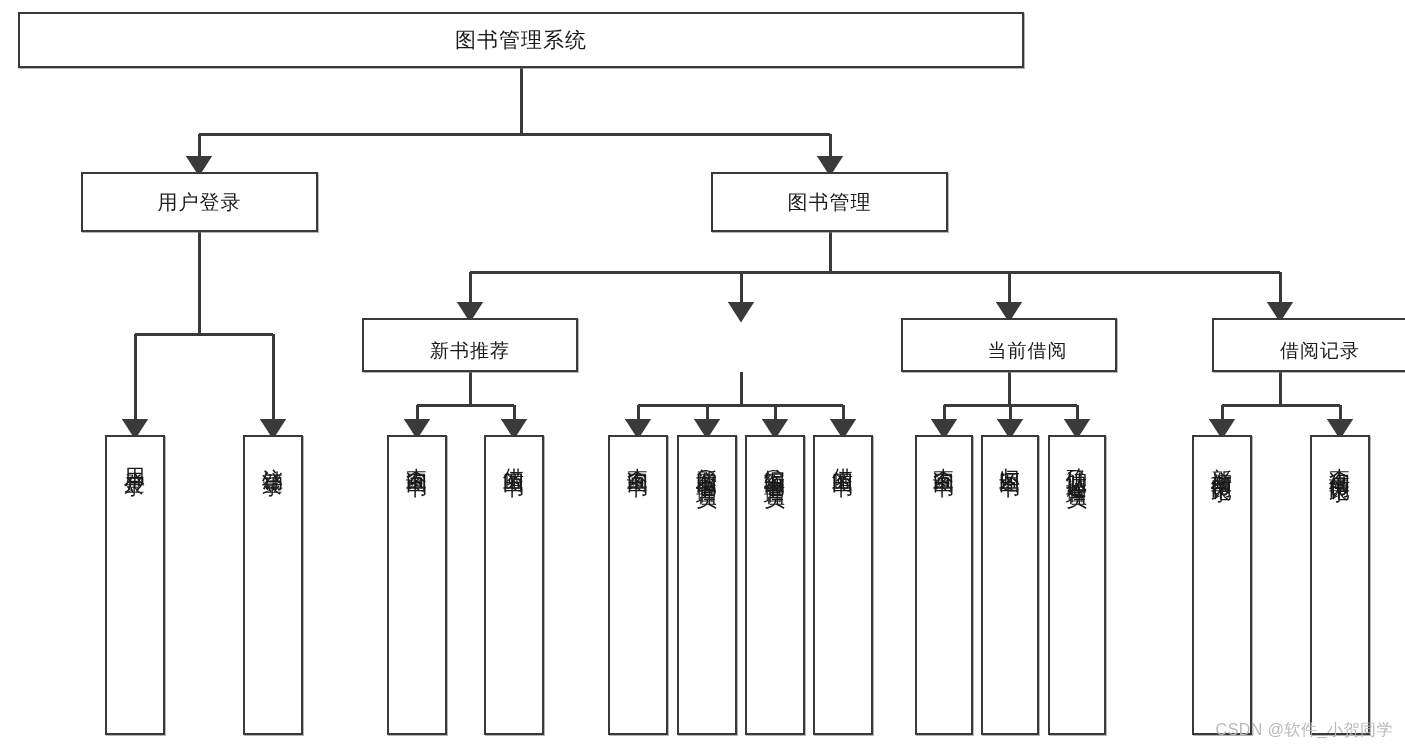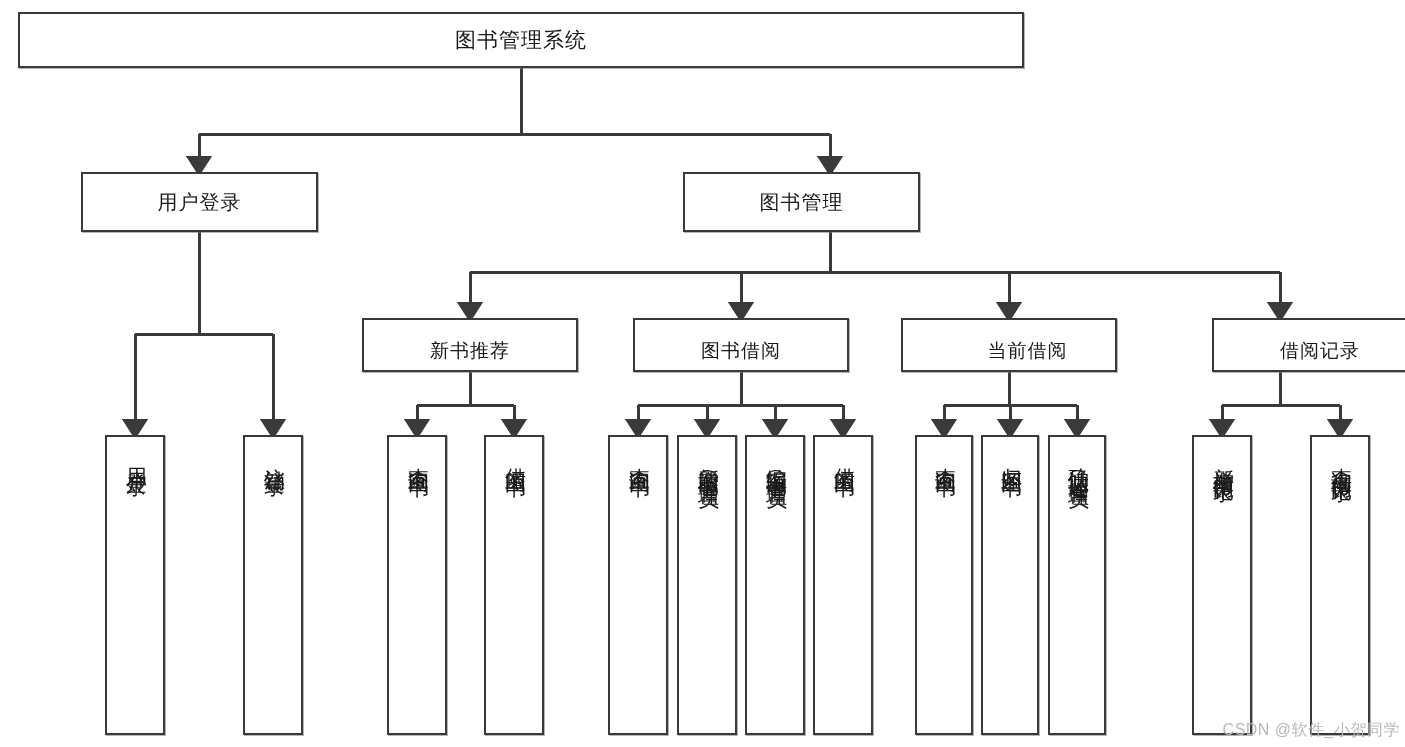--- a/index.html
+++ b/index.html
@@ -27,21 +27,20 @@
   .node-box {
     position: absolute;
     box-sizing: border-box;
     background: #ffffff;
     border: 2px solid #3a3a3a;
     box-shadow: 1px 1px 0 rgba(120,120,120,0.55);
     display: flex;
     align-items: center;
     justify-content: center;
     color: #1a1a1a;
-    font-family: Liberation Mono, monospace;
   }
   .node-label {
     display: block;
     text-align: center;
     letter-spacing: 1px;
   }
   .node-root .node-label { font-size: 21px; }
   .node-l2 .node-label { font-size: 20px; }
   .node-l3 .node-label { font-size: 19px; margin-top: 12px; }
   .node-leaf {
@@ -52,21 +51,21 @@
   .node-leaf .node-label {
     font-size: 21px;
     writing-mode: vertical-rl;
     text-orientation: upright;
     white-space: pre;
     line-height: 1.0;
     letter-spacing: 3px;
   }
   #watermark {
     position: absolute;
-    right: 5px;
+    right: 12px;
     bottom: 6px;
     font-size: 16px;
     color: #b9b9b9;
     letter-spacing: 0.5px;
     white-space: nowrap;
     pointer-events: none;
   }
 </style>
 </head>
 <body>
@@ -123,29 +122,26 @@
     </g>
   </svg>
 
   <div class="node-box node-root" style="left:18px; top:12px; width:1006px; height:56px;">
     <span class="node-label">图书管理系统</span>
   </div>
 
   <div class="node-box node-l2" style="left:81px; top:172px; width:237px; height:60px;">
     <span class="node-label">用户登录</span>
   </div>
-  <div class="node-box node-l2" style="left:683px; top:172px; width:237px; height:60px;">
+  <div class="node-box node-l2" style="left:711px; top:172px; width:237px; height:60px;">
     <span class="node-label">图书管理</span>
   </div>
 
   <div class="node-box node-l3" style="left:362px; top:318px; width:216px; height:54px;">
     <span class="node-label">新书推荐</span>
-  </div>
-  <div class="node-box node-l3" style="left:633px; top:318px; width:216px; height:54px;">
-    <span class="node-label">图书借阅</span>
   </div>
   <div class="node-box node-l3" style="left:901px; top:318px; width:216px; height:54px;padding-left:37px;">
     <span class="node-label">当前借阅</span>
   </div>
   <div class="node-box node-l3" style="left:1212px; top:318px; width:216px; height:54px;">
     <span class="node-label">借阅记录</span>
   </div>
 
   <div class="node-box node-leaf" style="left:105px; top:435px; width:60px; height:300px;">
     <span class="node-label">用户登录</span>

